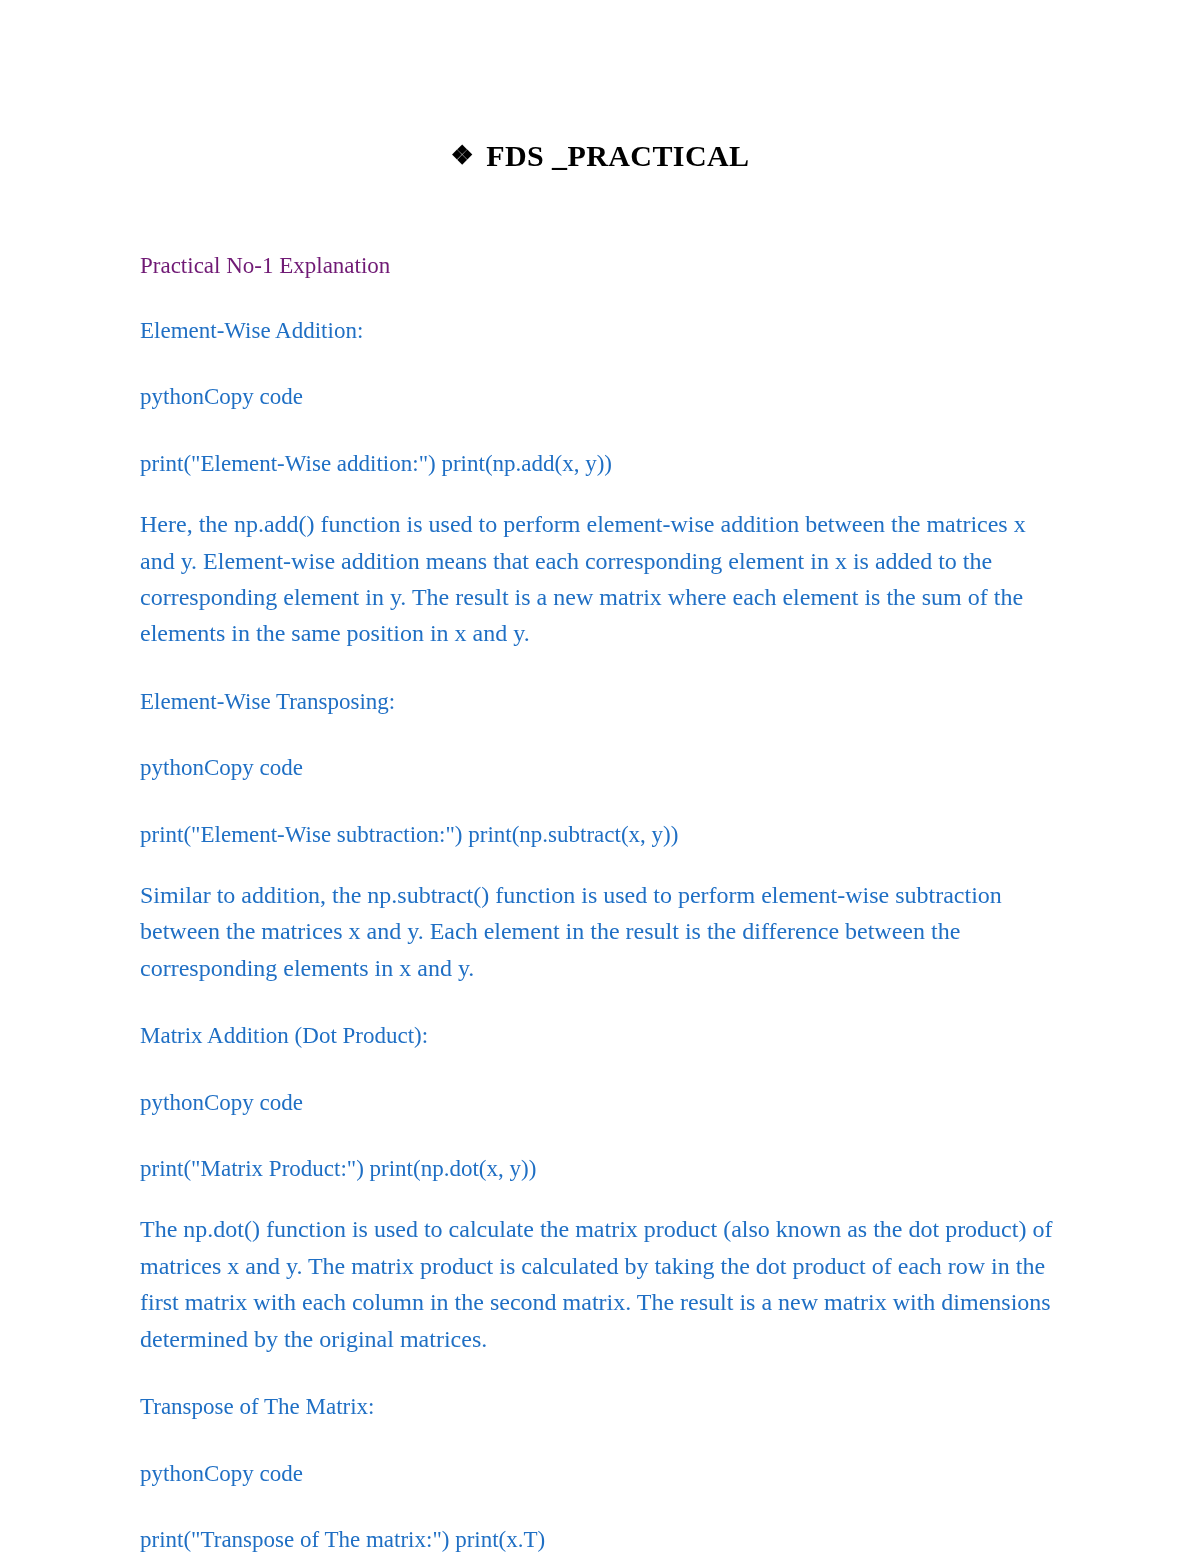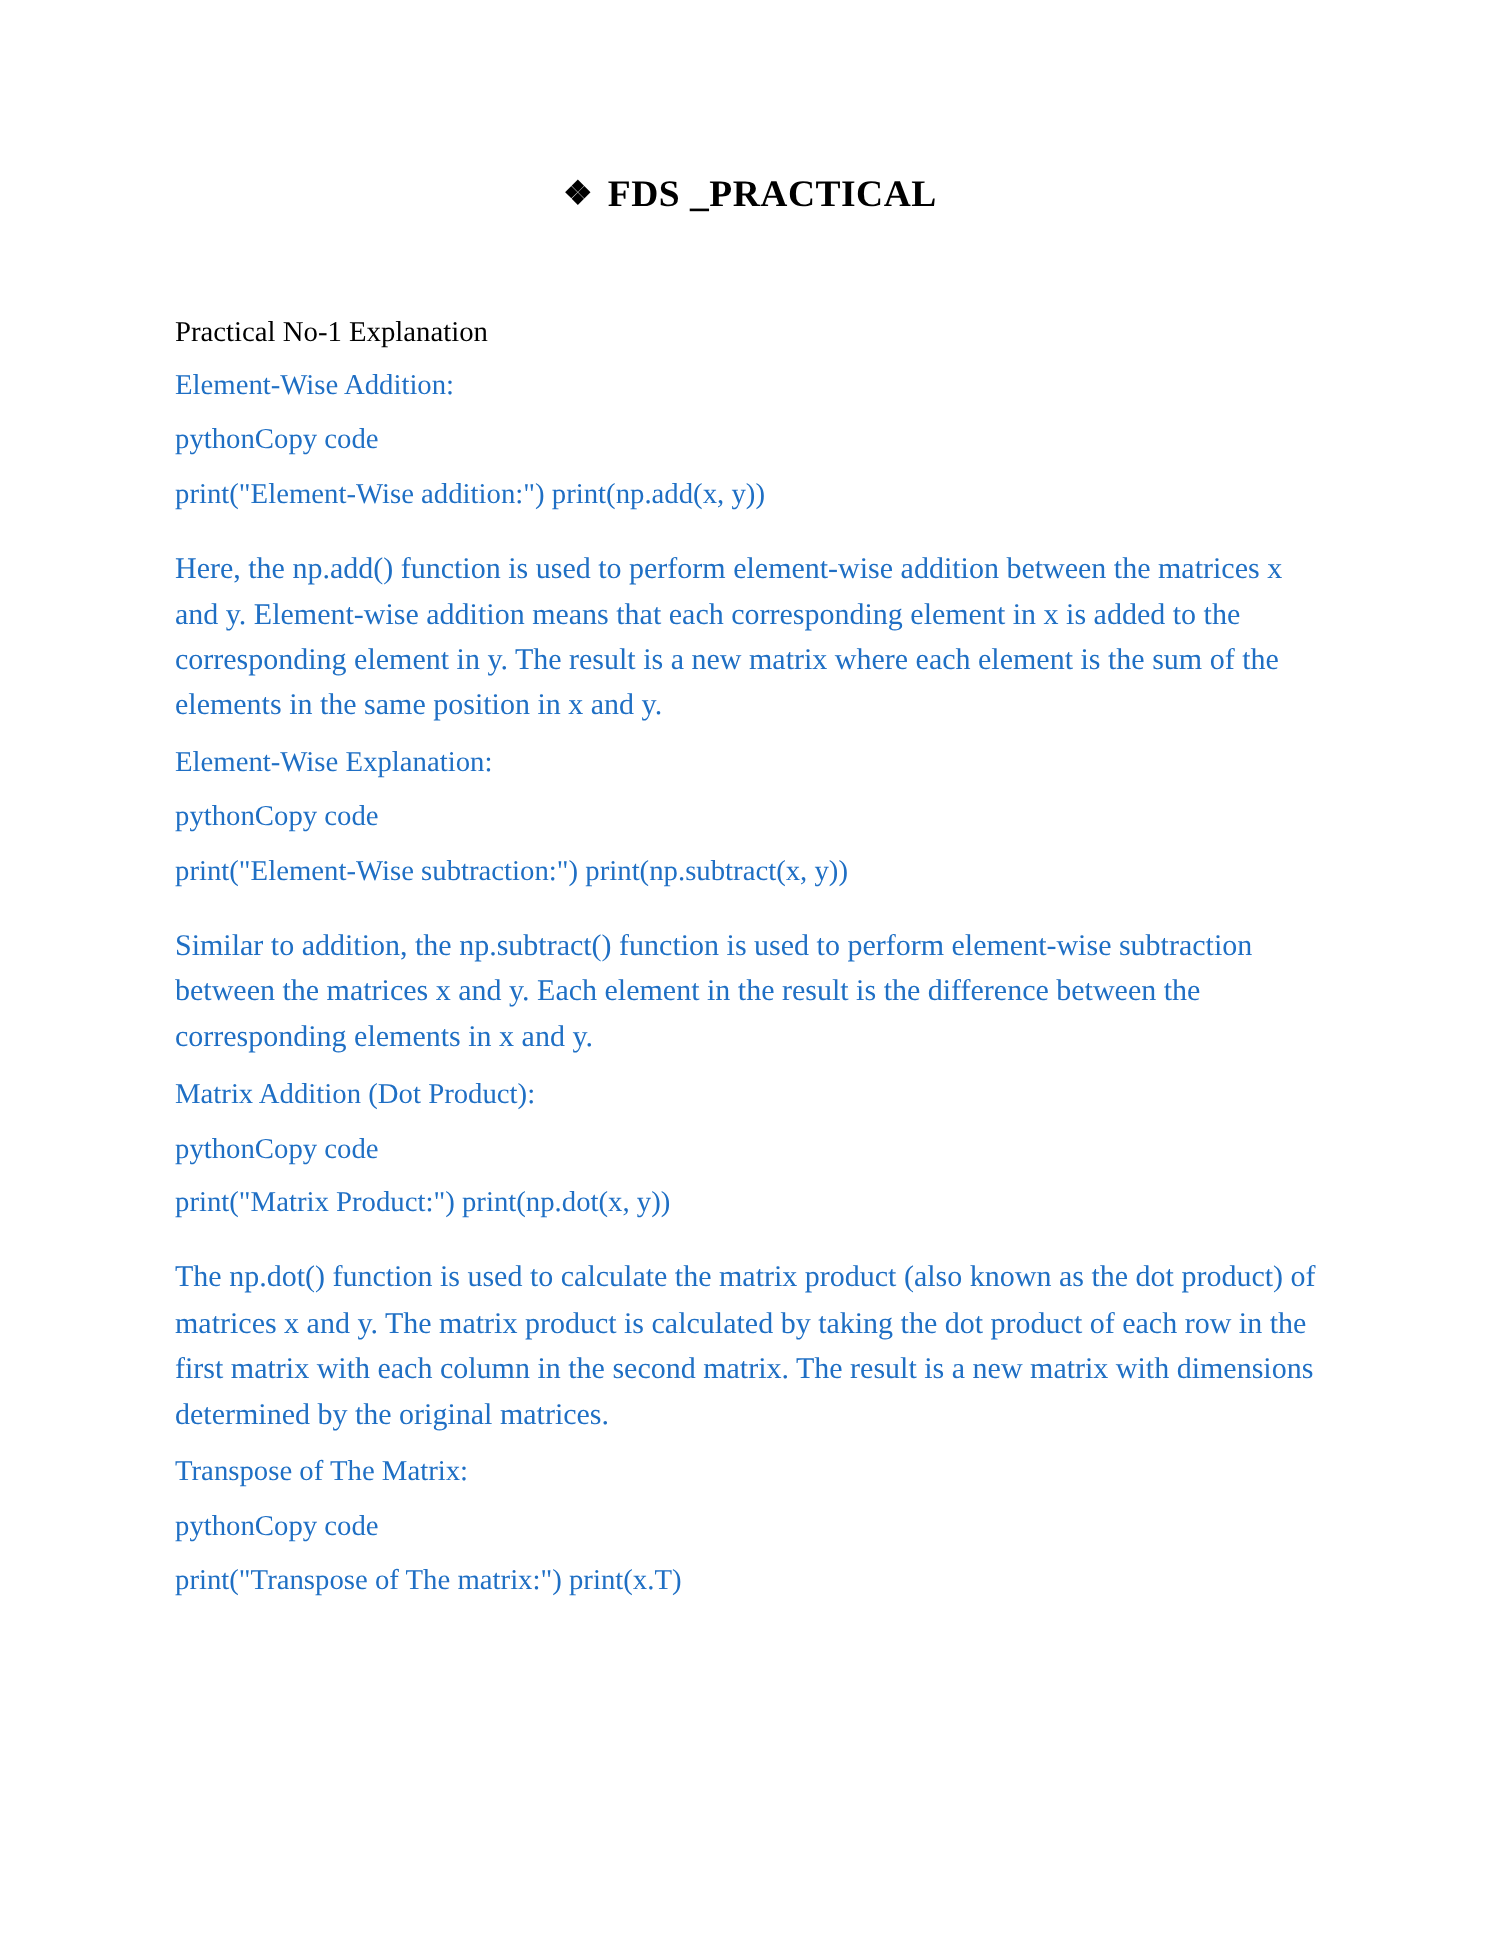--- a/index.html
+++ b/index.html
@@ -29,29 +29,29 @@
     letter-spacing: 0.4px;
     margin: 18px 0 0 0;
     line-height: 1.2;
   }
   .doc-title .bullet {
     font-size: 26px;
     margin-right: 12px;
     vertical-align: 2px;
   }
   .section-heading {
-    color: #000000;
+    color: #701a75;
     font-size: 23px;
     margin: 76px 0 0 0;
     line-height: 1.35;
   }
   p.block {
     font-size: 23px;
     line-height: 1.45;
-    margin: 10px 0 0 0;
+    margin: 33px 0 0 0;
     color: #1F6FC4;
     text-align: left;
   }
   p.para {
     font-size: 24px;
     line-height: 1.52;
     margin: 26px 0 0 0;
     color: #1F6FC4;
   }
 </style>
@@ -64,21 +64,21 @@
     <span class="bullet">❖</span><span>FDS _PRACTICAL</span>
   </h1>
 
   <div class="section-heading">Practical No-1 Explanation</div>
 
   <p class="block">Element-Wise Addition:</p>
   <p class="block">pythonCopy code</p>
   <p class="block">print("Element-Wise addition:") print(np.add(x, y))</p>
   <p class="para">Here, the np.add() function is used to perform element-wise addition between the matrices x and y. Element-wise addition means that each corresponding element in x is added to the corresponding element in y. The result is a new matrix where each element is the sum of the elements in the same position in x and y.</p>
 
-  <p class="block">Element-Wise Explanation:</p>
+  <p class="block">Element-Wise Transposing:</p>
   <p class="block">pythonCopy code</p>
   <p class="block">print("Element-Wise subtraction:") print(np.subtract(x, y))</p>
   <p class="para">Similar to addition, the np.subtract() function is used to perform element-wise subtraction between the matrices x and y. Each element in the result is the difference between the corresponding elements in x and y.</p>
 
   <p class="block">Matrix Addition (Dot Product):</p>
   <p class="block">pythonCopy code</p>
   <p class="block">print("Matrix Product:") print(np.dot(x, y))</p>
   <p class="para">The np.dot() function is used to calculate the matrix product (also known as the dot product) of matrices x and y. The matrix product is calculated by taking the dot product of each row in the first matrix with each column in the second matrix. The result is a new matrix with dimensions determined by the original matrices.</p>
 
   <p class="block">Transpose of The Matrix:</p>

